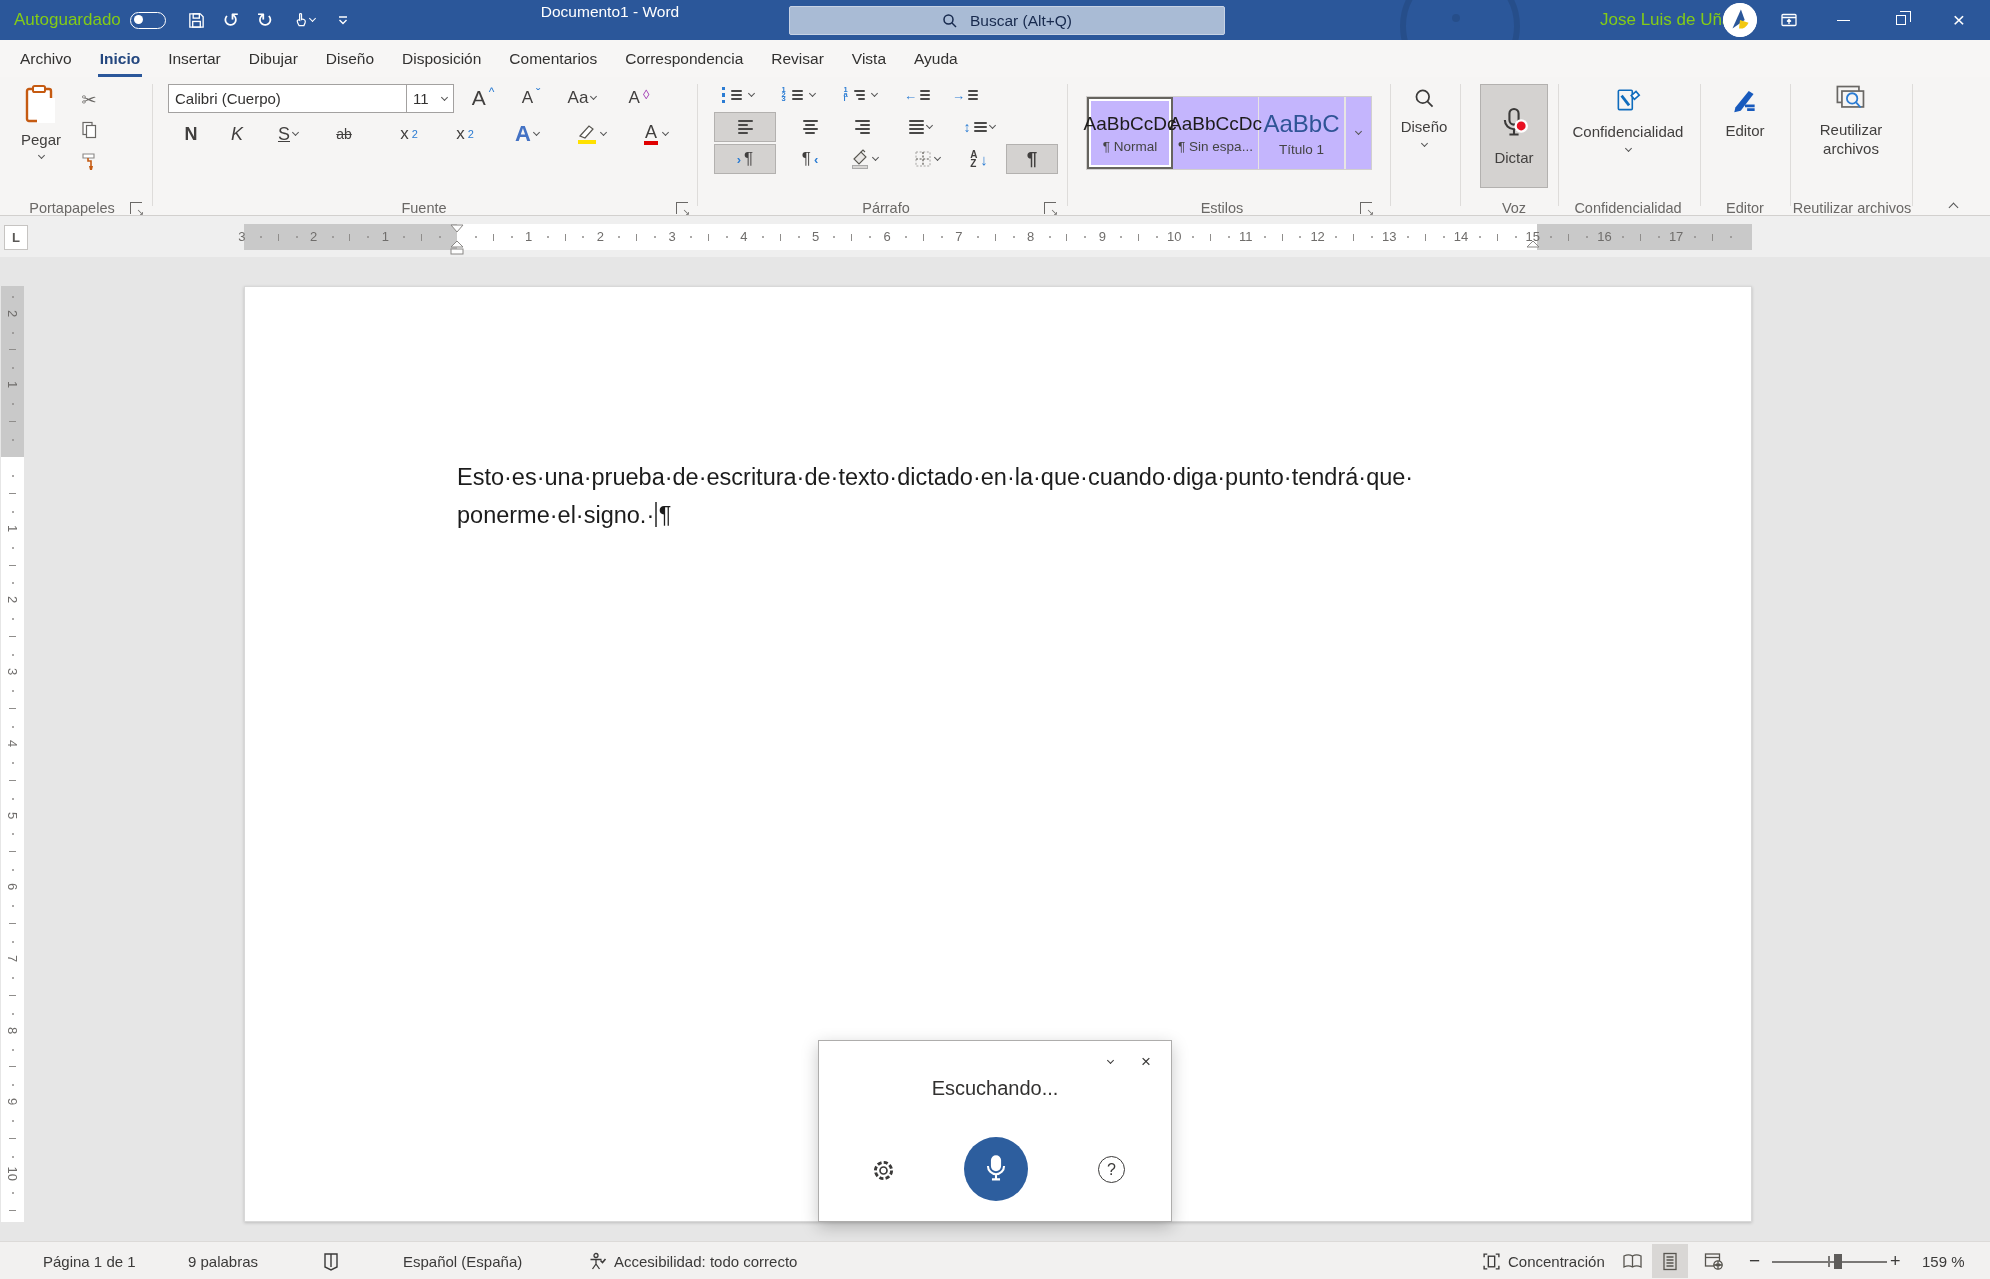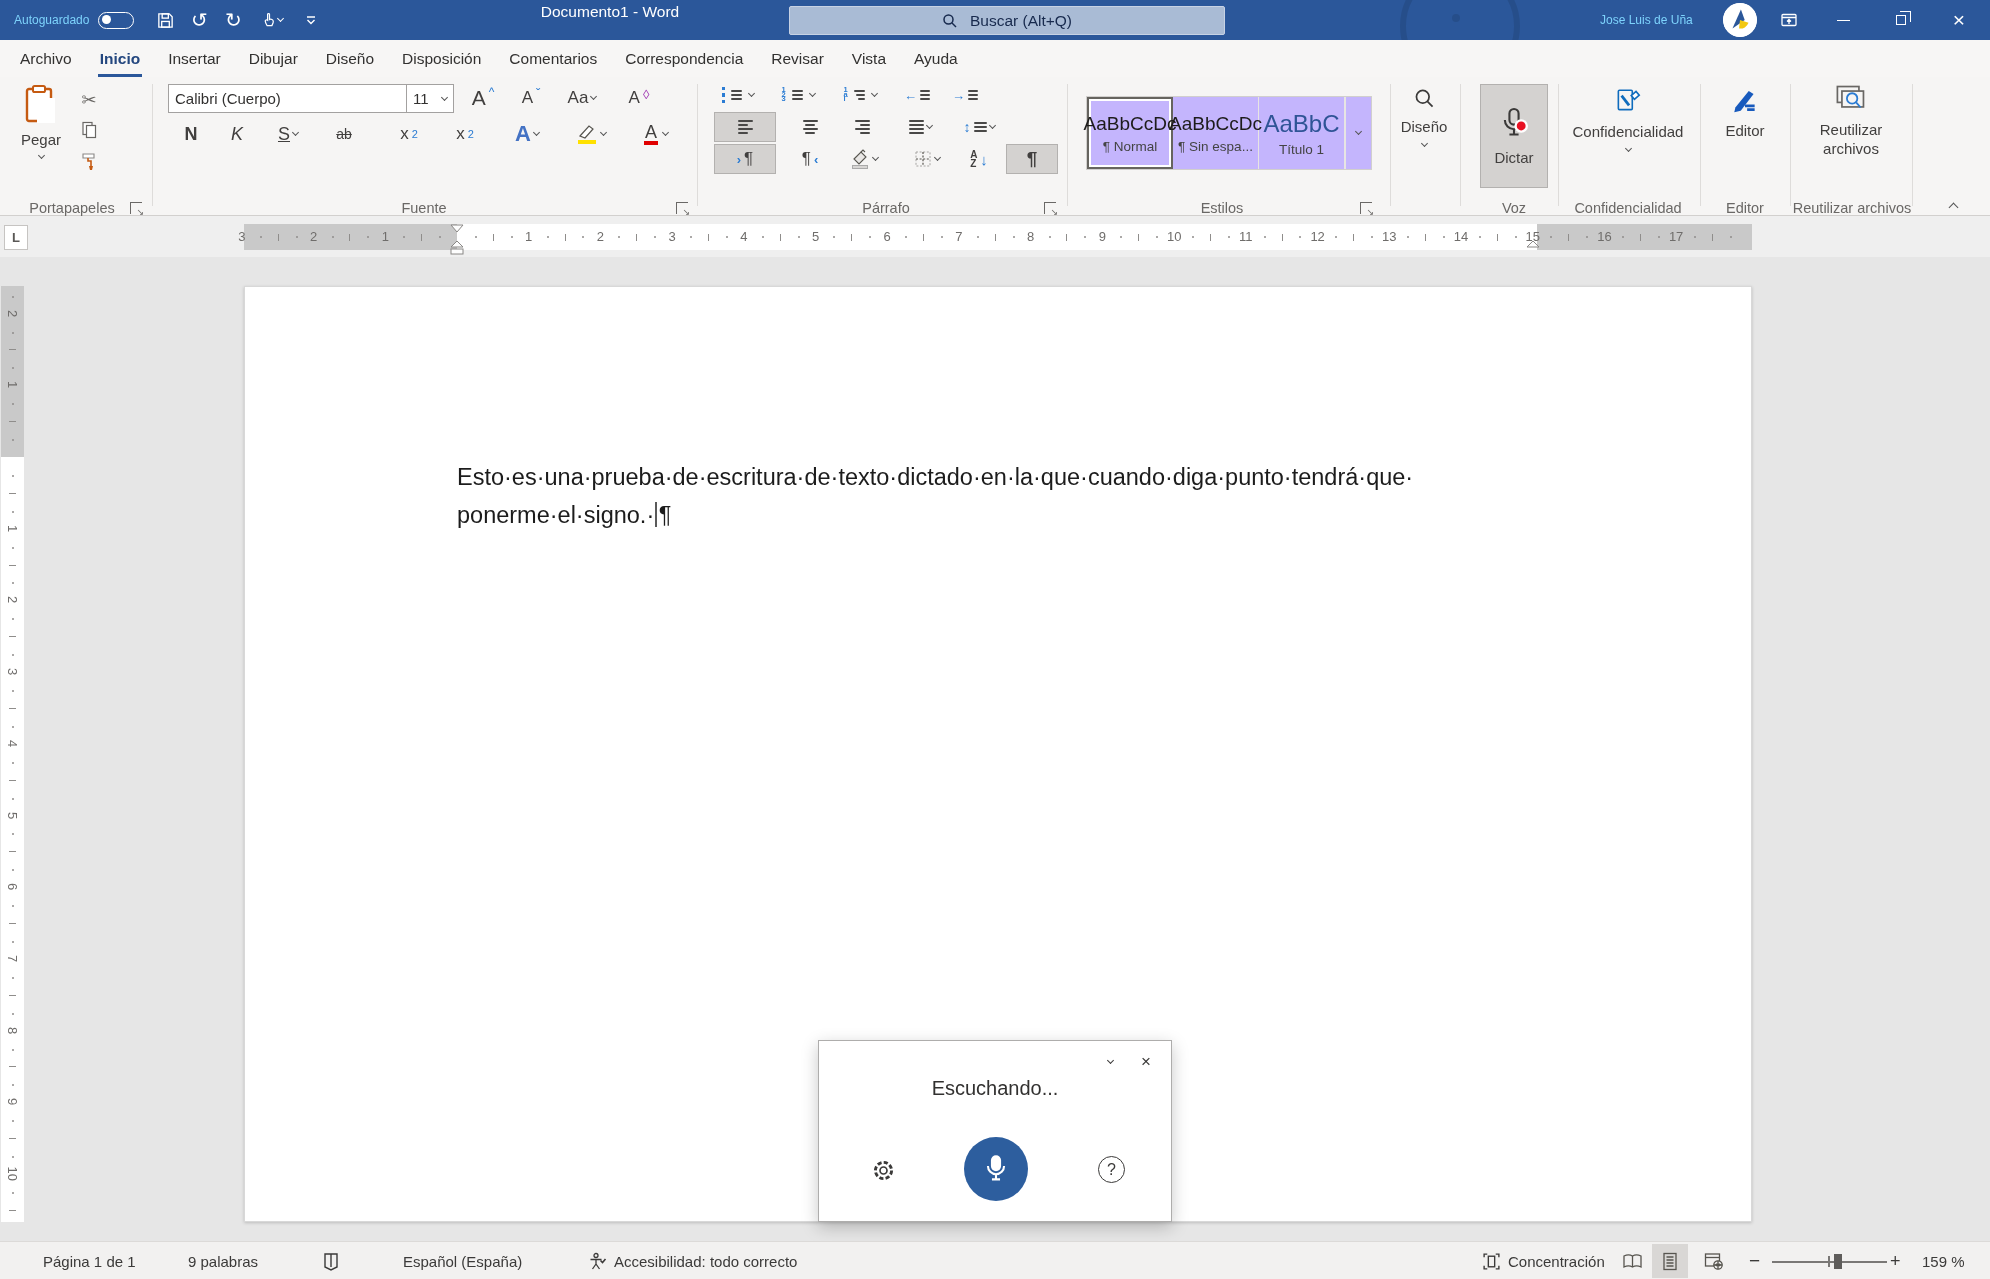--- a/index.html
+++ b/index.html
@@ -4,21 +4,21 @@
 <style>
   *{margin:0;padding:0;box-sizing:border-box}
   html,body{background:#9a9a9a}
   #app{position:relative;width:1990px;height:1279px;overflow:hidden;
        font-family:"Liberation Sans",sans-serif;color:#3b3a39;background:#e6e6e6}
   .abs{position:absolute}
   
   #titlebar{position:absolute;left:0;top:0;width:1990px;height:40px;background:#2b579a;color:#fff}
   #titlebar .decor{position:absolute;border-radius:50%;border:6px solid rgba(0,0,0,.10)}
   .qat{position:absolute;top:0;height:40px;display:flex;align-items:center;color:#fff}
-  .tb-txt{font-size:12px;color:#7dd3fc}
+  .tb-txt{font-size:17px;color:#84cc16}
   .toggle{width:36px;height:17px;border:1.5px solid #fff;border-radius:9px;position:relative;margin-left:9px}
   .toggle::after{content:"";position:absolute;left:3px;top:2.5px;width:9px;height:9px;border-radius:50%;background:#fff}
   .tbtn{width:34px;height:40px;display:flex;align-items:center;justify-content:center;font-size:19px;color:#fff}
   .chv{display:inline-block;width:7px;height:7px;border-right:1.4px solid currentColor;border-bottom:1.4px solid currentColor;transform:rotate(45deg);margin-top:-3px}
   .chv.up{transform:rotate(-135deg);margin-top:4px}
   .chv.sm{width:5px;height:5px}
   #searchbox{position:absolute;left:789px;top:6px;width:436px;height:29px;background:#a9bbd5;
      border:1px solid #c7d2e4;border-radius:2px;display:flex;align-items:center;justify-content:center;
      gap:12px;color:#17294d;font-size:15.5px}
   #title-center{position:absolute;left:470px;top:0;width:280px;height:24px;display:flex;align-items:center;justify-content:center;font-size:15.5px;color:#fff}

